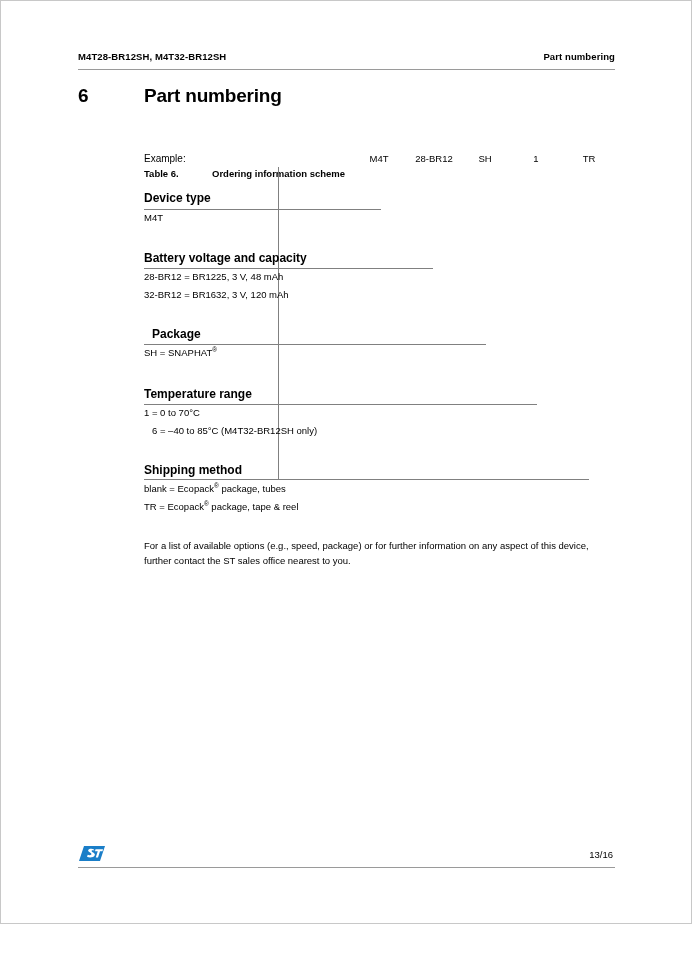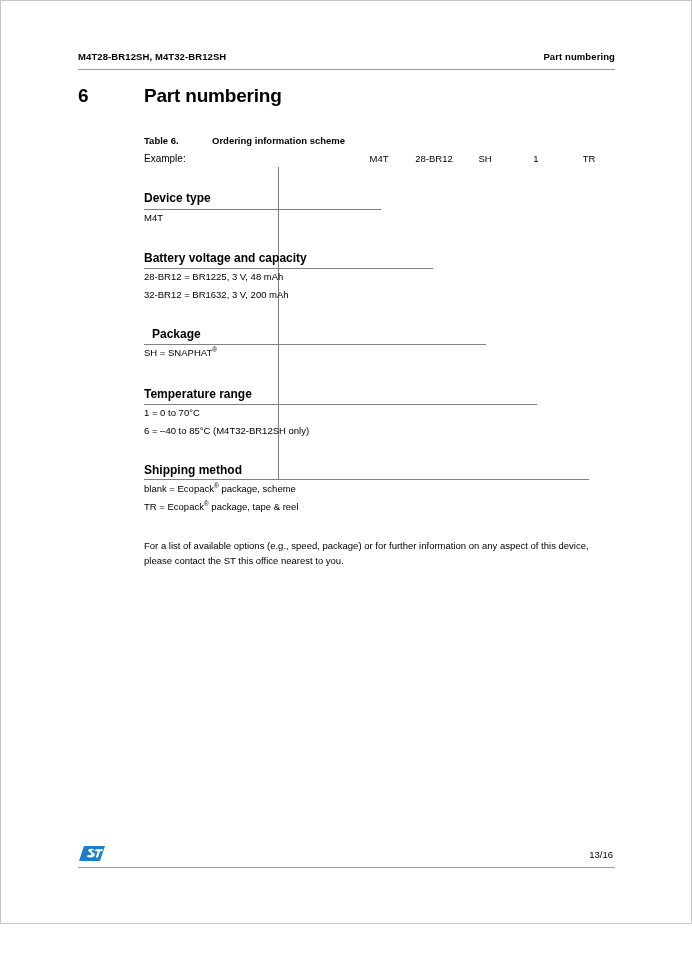--- a/index.html
+++ b/index.html
@@ -68,20 +68,21 @@
     position: absolute;
     left: 143px;
     top: 134px;
     font-size: 9.5px;
     font-weight: bold;
     color: #000;
   }
   #table-caption .cap-label {
     display: inline-block;
     width: 68px;
+    margin-top: 33px;
   }
 
   
   #example-label {
     position: absolute;
     left: 143px;
     top: 152px;
     font-size: 10px;
     color: #000;
   }
@@ -197,37 +198,37 @@
   <div class="connector" style="left:277px; top:166px; width:259px; height:238px;"></div>
   <div class="connector" style="left:277px; top:166px; width:311px; height:313px;"></div>
 
   <div class="sec-head" style="top:190px;">Device type</div>
   <div class="sec-rule" style="top:208px; width:237px;"></div>
   <div class="sec-line" style="top:211px;"><span>M4T</span></div>
 
   <div class="sec-head" style="top:250px;">Battery voltage and capacity</div>
   <div class="sec-rule" style="top:267px; width:289px;"></div>
   <div class="sec-line" style="top:270px;"><span>28-BR12 = BR1225, 3 V, 48 mAh</span></div>
-  <div class="sec-line" style="top:288px;"><span>32-BR12 = BR1632, 3 V, 200 mAh</span></div>
+  <div class="sec-line" style="top:288px;"><span>32-BR12 = BR1632, 3 V, 120 mAh</span></div>
 
   <div class="sec-head" style="top:326px;padding-left:8px;">Package</div>
   <div class="sec-rule" style="top:343px; width:342px;"></div>
   <div class="sec-line" style="top:346px;"><span>SH = SNAPHAT</span><sup>®</sup></div>
 
   <div class="sec-head" style="top:386px;">Temperature range</div>
   <div class="sec-rule" style="top:403px; width:393px;"></div>
   <div class="sec-line" style="top:406px;"><span>1 = 0 to 70°C</span></div>
-  <div class="sec-line" style="top:424px;"><span>6 = –40 to 85°C (M4T32-BR12SH only)</span></div>
+  <div class="sec-line" style="top:424px;margin-left:8px;"><span>6 = –40 to 85°C (M4T32-BR12SH only)</span></div>
 
   <div class="sec-head" style="top:462px;">Shipping method</div>
   <div class="sec-rule" style="top:478px; width:445px;"></div>
-  <div class="sec-line" style="top:482px;"><span>blank = Ecopack</span><sup>®</sup><span> package, scheme</span></div>
+  <div class="sec-line" style="top:482px;"><span>blank = Ecopack</span><sup>®</sup><span> package, tubes</span></div>
   <div class="sec-line" style="top:500px;"><span>TR = Ecopack</span><sup>®</sup><span> package, tape &amp; reel</span></div>
 
-  <div id="closing">For a list of available options (e.g., speed, package) or for further information on any aspect of this device, please contact the ST this office nearest to you.</div>
+  <div id="closing">For a list of available options (e.g., speed, package) or for further information on any aspect of this device, further contact the ST sales office nearest to you.</div>
 
   <div id="footer-rule"></div>
   <div id="st-logo">
     <svg width="26" height="19" viewBox="0 0 52 38" xmlns="http://www.w3.org/2000/svg">
       <path d="M10 4 L52 4 L42 34 L0 34 Z" fill="#1a7ec8"></path>
       <path d="M30 11 C27 9, 20 9, 18.5 12 C17 15.5, 23 16.5, 24.5 19 C26 21.5, 22 23.5, 17.5 21.5
                L16 25.5 C21 28, 30 27, 31.5 22.5 C33 18, 27 17, 25.5 14.8 C24.3 12.8, 28 12, 30.6 13.4 Z" fill="#ffffff"></path>
       <path d="M33 10.5 L48 10.5 L47 14.5 L42 14.5 L38 27 L33.5 27 L37.5 14.5 L32 14.5 Z" fill="#ffffff"></path>
     </svg>
   </div>

